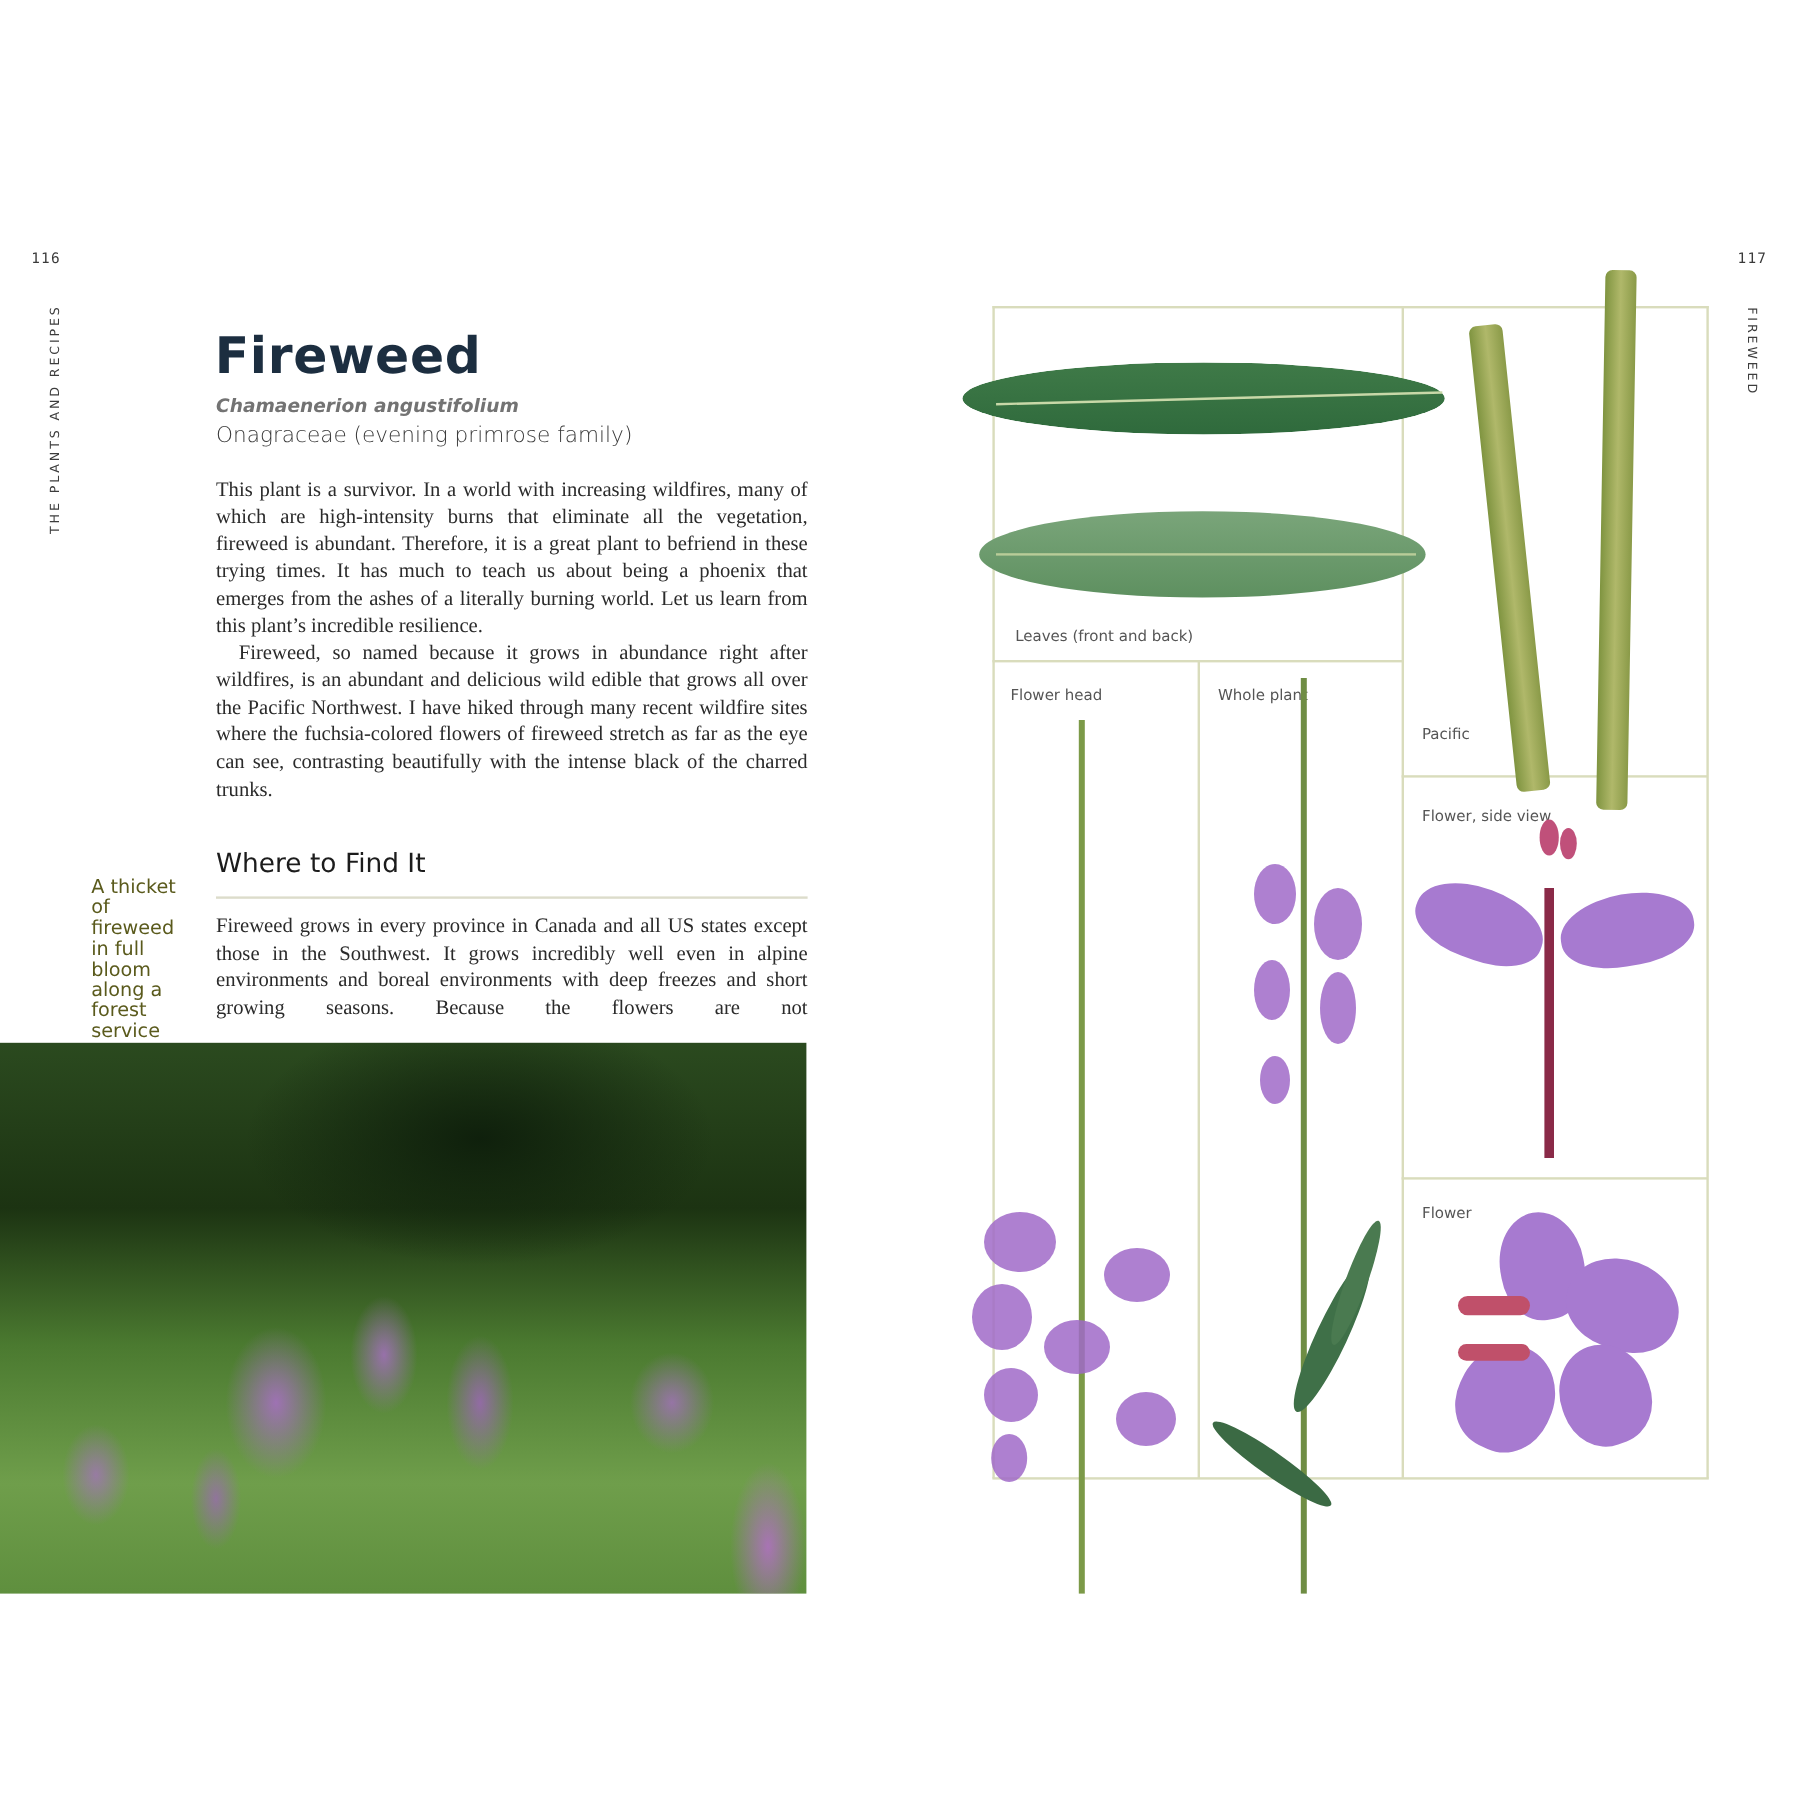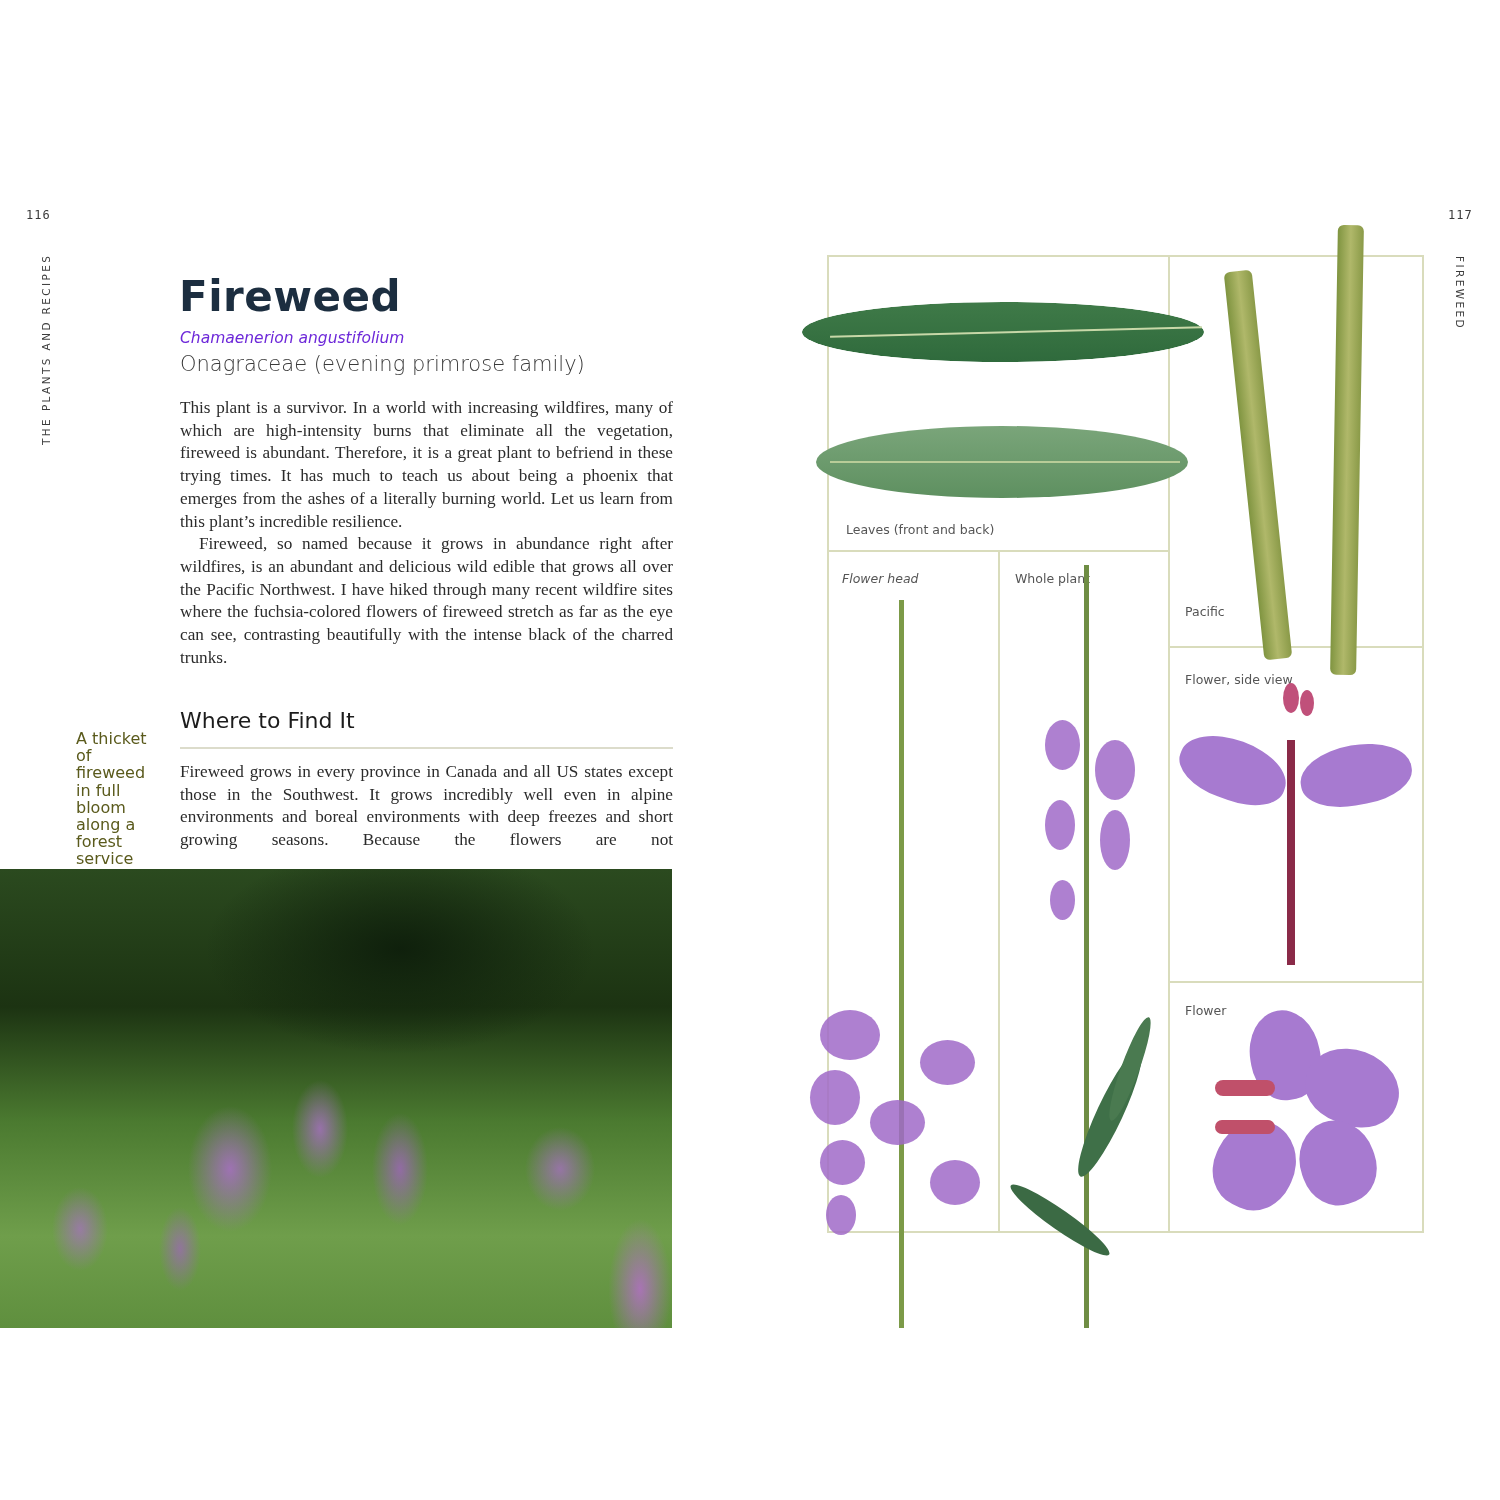--- a/index.html
+++ b/index.html
@@ -3,22 +3,22 @@
 <meta charset="utf-8">
 <style>
   html, body { margin:0; padding:0; background:#ffffff; }
   body { width:1500px; height:1500px; position:relative; overflow:hidden; font-family:"Liberation Serif", serif; color:#2a2a2a; }
   .abs { position:absolute; }
   .pgnum { font-family:"DejaVu Sans Mono", monospace; font-size:12px; color:#3a3a3a; letter-spacing:1px; }
   .runhead { font-family:"DejaVu Sans", sans-serif; font-size:10.5px; letter-spacing:2.4px; color:#3c3c3c; white-space:nowrap; }
   .runhead-left { left:40px; top:445px; transform-origin:0 0; transform:rotate(-90deg); }
   .runhead-right { left:1466px; top:256px; transform-origin:0 0; transform:rotate(90deg); }
   .title { left:179px; top:272px; font-family:"DejaVu Sans", sans-serif; font-weight:bold; font-size:42px; color:#1c2e40; letter-spacing:0.5px; }
-  .latin { left:180px; top:329px; font-family:"DejaVu Sans", sans-serif; font-style:italic; font-size:15.5px; color:#6d28d9; }
-  .family { left:180px; top:352px; font-family:"DejaVu Sans", sans-serif; font-size:21px; color:#3a3a3a; font-weight:300; }
+  .latin { left:180px; top:329px; font-family:"DejaVu Sans", sans-serif; font-style:italic; font-size:15.5px; color:#737373;font-weight:bold; }
+  .family { left:180px; top:352px; font-family:"DejaVu Sans", sans-serif; font-size:18px; color:#3a3a3a; font-weight:300; }
   .body { left:180px; width:493px; font-size:17.2px; line-height:22.7px; text-align:justify; color:#2b2b2b; }
   .body p { margin:0; }
   .body p + p { text-indent:19px; }
   .h2 { left:180px; top:708px; font-family:"DejaVu Sans", sans-serif; font-size:22px; color:#1c1c1c; }
   .rule { left:180px; top:747px; width:493px; height:2px; background:#dcdccb; }
   .caption { left:76px; top:730px; width:80px; font-family:"DejaVu Sans", sans-serif; font-size:16px; line-height:17.2px; color:#5a5a1c; }
   .photo { left:0; top:869px; width:672px; height:459px; overflow:hidden;
     background:
       radial-gradient(ellipse 60px 90px at 230px 300px, rgba(170,110,200,0.85), transparent 70%),
       radial-gradient(ellipse 40px 70px at 320px 260px, rgba(170,110,200,0.8), transparent 70%),
@@ -84,21 +84,21 @@
   <div class="leaf leaf-front"></div>
   <div class="midrib" style="left:830px;top:331px;width:372px;transform:rotate(-1.5deg);"></div>
   <div class="leaf leaf-back"></div>
   <div class="midrib" style="left:830px;top:461px;width:350px;background:#b8cc98;"></div>
   <div class="cell-label" style="left:846px;top:521px;">Leaves (front and back)</div>
 
   <div class="shoot" style="left:1244px;top:270px;width:28px;height:390px;transform:rotate(-6deg);"></div>
   <div class="shoot" style="left:1334px;top:225px;width:26px;height:450px;transform:rotate(1deg);"></div>
   <div class="cell-label" style="left:1185px;top:603px;">Pacific</div>
 
-  <div class="cell-label" style="left:842px;top:570px;font-style:italic;">Flower head</div>
+  <div class="cell-label" style="left:842px;top:570px;">Flower head</div>
   <div class="stem" style="left:899px;top:600px;height:728px;"></div>
   <div class="blossom" style="left:820px;top:1010px;width:60px;height:50px;"></div>
   <div class="blossom" style="left:920px;top:1040px;width:55px;height:45px;"></div>
   <div class="blossom" style="left:810px;top:1070px;width:50px;height:55px;"></div>
   <div class="blossom" style="left:870px;top:1100px;width:55px;height:45px;"></div>
   <div class="blossom" style="left:820px;top:1140px;width:45px;height:45px;"></div>
   <div class="blossom" style="left:930px;top:1160px;width:50px;height:45px;"></div>
   <div class="blossom" style="left:826px;top:1195px;width:30px;height:40px;"></div>
 
   <div class="cell-label" style="left:1015px;top:570px;">Whole plant</div>

